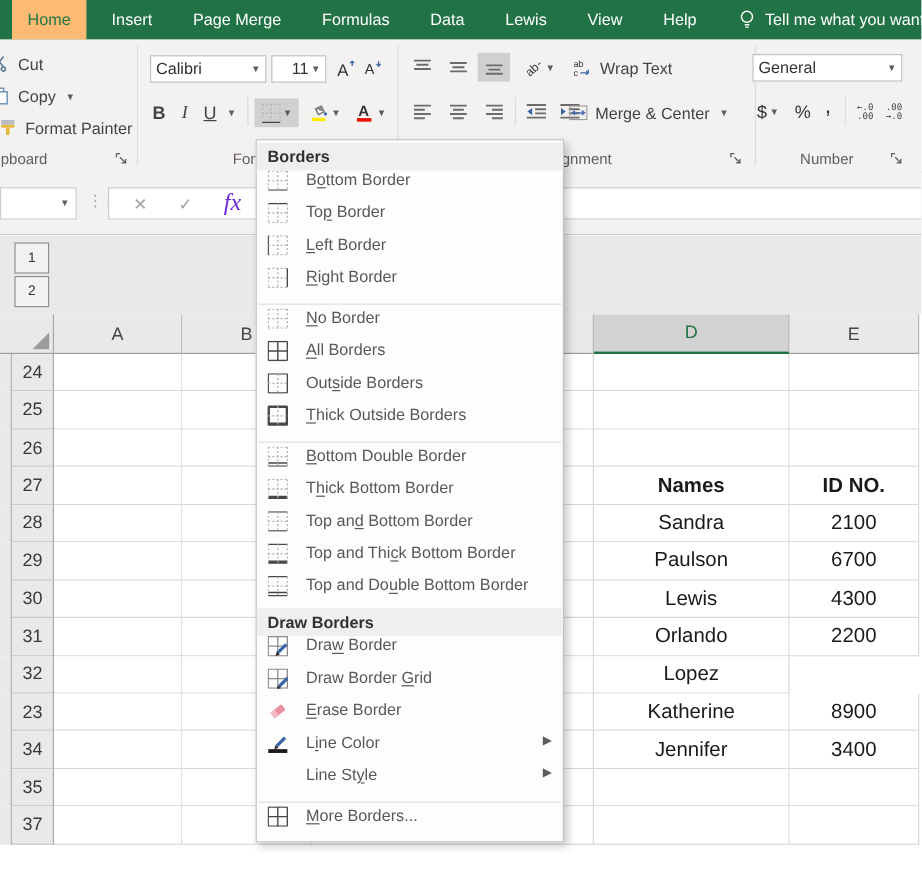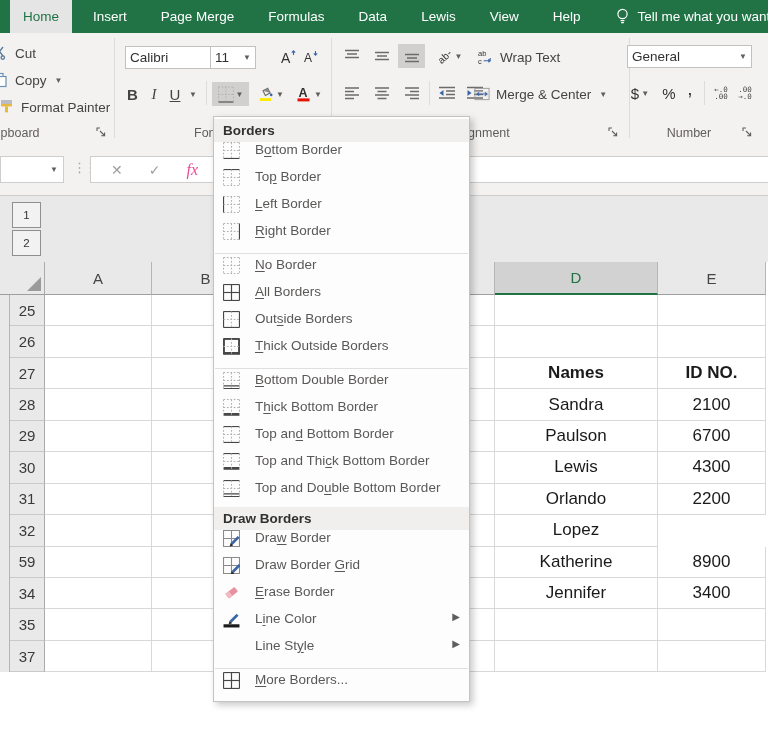--- a/index.html
+++ b/index.html
@@ -6,21 +6,21 @@
   body{width:768px;height:737px;overflow:hidden;position:relative;background:#fff;
        font-family:"Liberation Sans",sans-serif;-webkit-font-smoothing:antialiased;}
   #app{position:absolute;inset:0;}
 
   
   .tabbar{position:absolute;left:0;top:0;width:768px;height:33px;background:#217346;
           display:flex;align-items:stretch;}
   #tab-strip{display:flex;align-items:stretch;padding-left:10px;}
   .tab{display:flex;align-items:center;padding:0 13px;margin-right:8px;color:#fff;
        font-size:13.5px;white-space:nowrap;cursor:default;}
-  .tab.active{background:#e5e5e5;color:#217346;}
+  .tab.active{background:#fdba74;color:#217346;}
   .tellme{display:flex;align-items:center;gap:7px;color:#fff;font-size:13.5px;margin-left:14px;white-space:nowrap;}
   .bulb{display:flex;align-items:center;}
 
   
   .ribbon{position:absolute;left:0;top:33px;width:768px;height:110px;background:#f4f2f1;
           border-bottom:1px solid #dcdad8;font-size:13.5px;color:#444;}
   .vsep{position:absolute;top:5px;bottom:5px;width:1px;background:#dedcda;}
   .grp{position:absolute;top:0;height:110px;}
   .grp-label{position:absolute;bottom:3px;font-size:12.5px;color:#605e5c;white-space:nowrap;}
   .launcher{position:absolute;bottom:5px;width:12px;height:12px;}
@@ -44,21 +44,21 @@
   .fbar{position:absolute;left:0;top:143px;width:768px;height:53px;background:#f4f2f1;
         border-bottom:1px solid #cfcdcb;box-sizing:border-box;}
   .namebox{position:absolute;left:0;top:13px;width:64px;height:27px;background:#fff;
            border:1px solid #d0cecc;box-sizing:border-box;display:flex;align-items:center;}
   .namebox .dd{margin-left:auto;margin-right:5px;}
   .fdots{position:absolute;left:73px;top:17px;color:#a19f9d;font-size:13px;letter-spacing:-2px;}
   .fstrip{position:absolute;left:90px;top:13px;right:0;height:27px;background:#fff;
           border:1px solid #d0cecc;border-right:none;box-sizing:border-box;display:flex;align-items:center;}
   .fx-cancel{color:#a19f9d;font-size:14px;margin-left:20px;}
   .fx-enter{color:#a19f9d;font-size:14px;margin-left:26px;}
-  .fx-label{color:#ec4899;font-size:16px;font-style:italic;font-family:"Liberation Serif",serif;margin-left:26px;}
+  .fx-label{color:#6d28d9;font-size:20px;font-style:italic;font-family:"Liberation Serif",serif;margin-left:26px;}
 
   
   .sheet{position:absolute;left:0;top:196px;width:768px;height:541px;background:#fff;overflow:hidden;}
   .panel{position:absolute;left:0;top:0;width:768px;height:66px;background:#e9e9e9;}
   .obtn{position:absolute;left:12px;width:29px;height:26px;background:#f2f2f2;border:1px solid #8f8f8f;
         box-sizing:border-box;display:flex;align-items:center;justify-content:center;
         font-size:11.5px;color:#333;}
   .colhdrs{position:absolute;left:0;top:66px;width:768px;height:33px;display:flex;}
   .corner{width:45px;box-sizing:border-box;background:#e9e9e9;border-right:1px solid #aaa;
           border-bottom:1px solid #9e9e9e;position:relative;flex:none;}
@@ -168,21 +168,21 @@
           </svg>
       </span>
     </div>
     <div class="vsep" style="left:114px;"></div>
 
     <div class="grp" style="left:120px;width:211px;">
       <div class="combo" style="left:5px;top:13px;width:97px;">
         <span class="cval">Calibri</span>
         <span class="dd">▼</span>
       </div>
-      <div class="combo" style="left:90px;top:13px;width:46px;">
+      <div class="combo" style="left:106px;top:13px;width:46px;text-align:right;">
         <span class="cval">11</span>
         <span class="dd">▼</span>
       </div>
       <div class="btn" style="left:158px;top:12px;width:20px;">
         <svg width="17" height="17" viewBox="0 0 17 17">
             <text x="1" y="14" font-size="14" fill="#323130" font-family="Liberation Sans">A</text>
         <path d="M13.5 6V2M11.8 3.6l1.7-1.7 1.7 1.7" stroke="#3a66a7" stroke-width="1.1" fill="none"></path>
           </svg>
       </div>
       <div class="btn" style="left:181px;top:12px;width:20px;">
@@ -412,20 +412,29 @@
         <div class="corner"></div>
         <div class="chdr" style="width: 107px;">A</div>
         <div class="chdr" style="width: 108px;">B</div>
         <div class="chdr" style="width: 235px;">C</div>
         <div class="chdr sel" style="width: 163px;">D</div>
         <div class="chdr" style="width: 108px;">E</div>
       </div>
     <div class="rows" id="rows">
         <div class="srow">
           <div class="gut"></div>
+          <div class="rhdr">24</div>
+          <div class="cell" style="width: 107px;"></div>
+          <div class="cell" style="width: 108px;"></div>
+          <div class="cell" style="width: 235px;"></div>
+          <div class="cell" style="width: 163px;"></div>
+          <div class="cell" style="width: 108px;"></div>
+        </div>
+        <div class="srow">
+          <div class="gut"></div>
           <div class="rhdr">25</div>
           <div class="cell" style="width: 107px;"></div>
           <div class="cell" style="width: 108px;"></div>
           <div class="cell" style="width: 235px;"></div>
           <div class="cell" style="width: 163px;"></div>
           <div class="cell" style="width: 108px;"></div>
         </div>
         <div class="srow">
           <div class="gut"></div>
           <div class="rhdr">26</div>
@@ -483,21 +492,21 @@
         <div class="srow">
           <div class="gut"></div>
           <div class="rhdr">32</div>
           <div class="cell" style="width: 107px;"></div>
           <div class="cell" style="width: 108px;"></div>
           <div class="cell" style="width: 235px;"></div>
           <div class="cell" style="width: 163px;">Lopez</div>
         </div>
         <div class="srow">
           <div class="gut"></div>
-          <div class="rhdr">59</div>
+          <div class="rhdr">23</div>
           <div class="cell" style="width: 107px;"></div>
           <div class="cell" style="width: 108px;"></div>
           <div class="cell" style="width: 235px;"></div>
           <div class="cell" style="width: 163px;">Katherine</div>
           <div class="cell" style="width: 108px;">8900</div>
         </div>
         <div class="srow">
           <div class="gut"></div>
           <div class="rhdr">34</div>
           <div class="cell" style="width: 107px;"></div>

